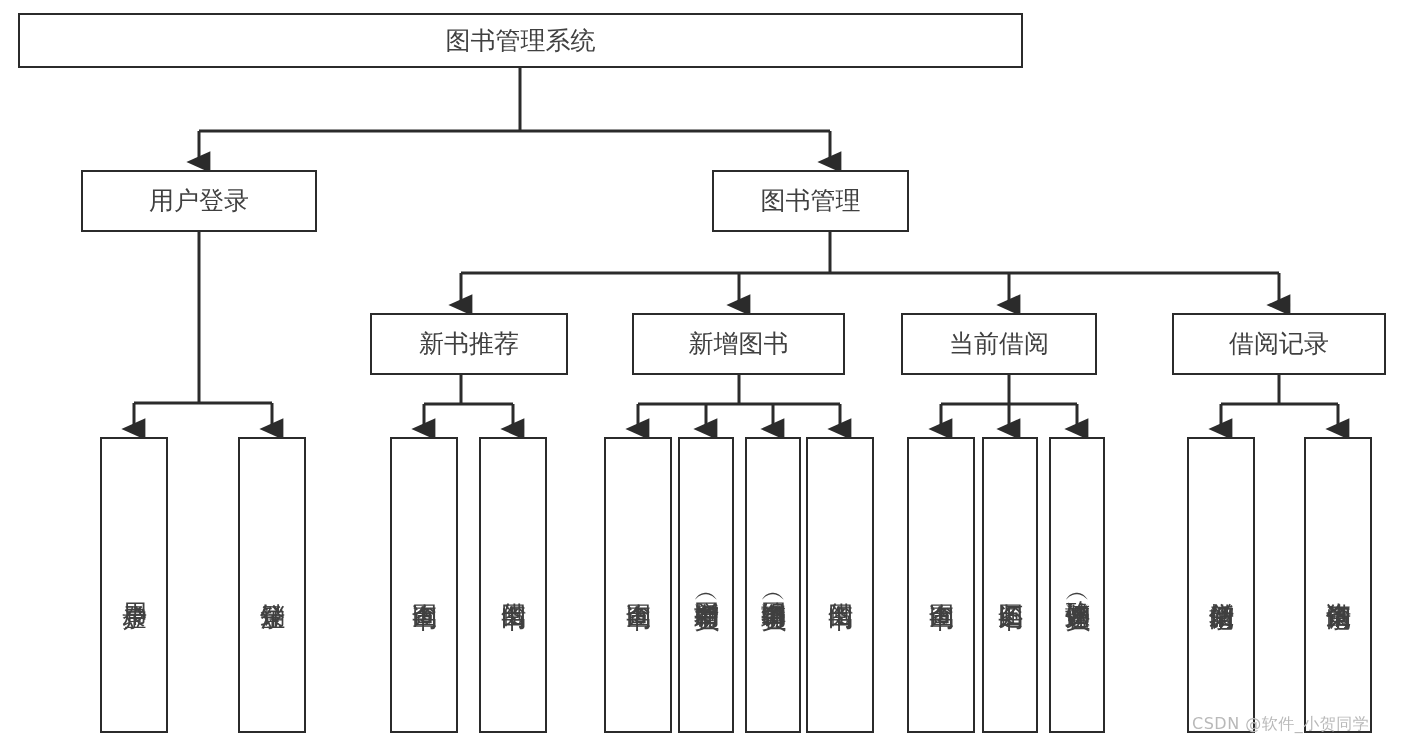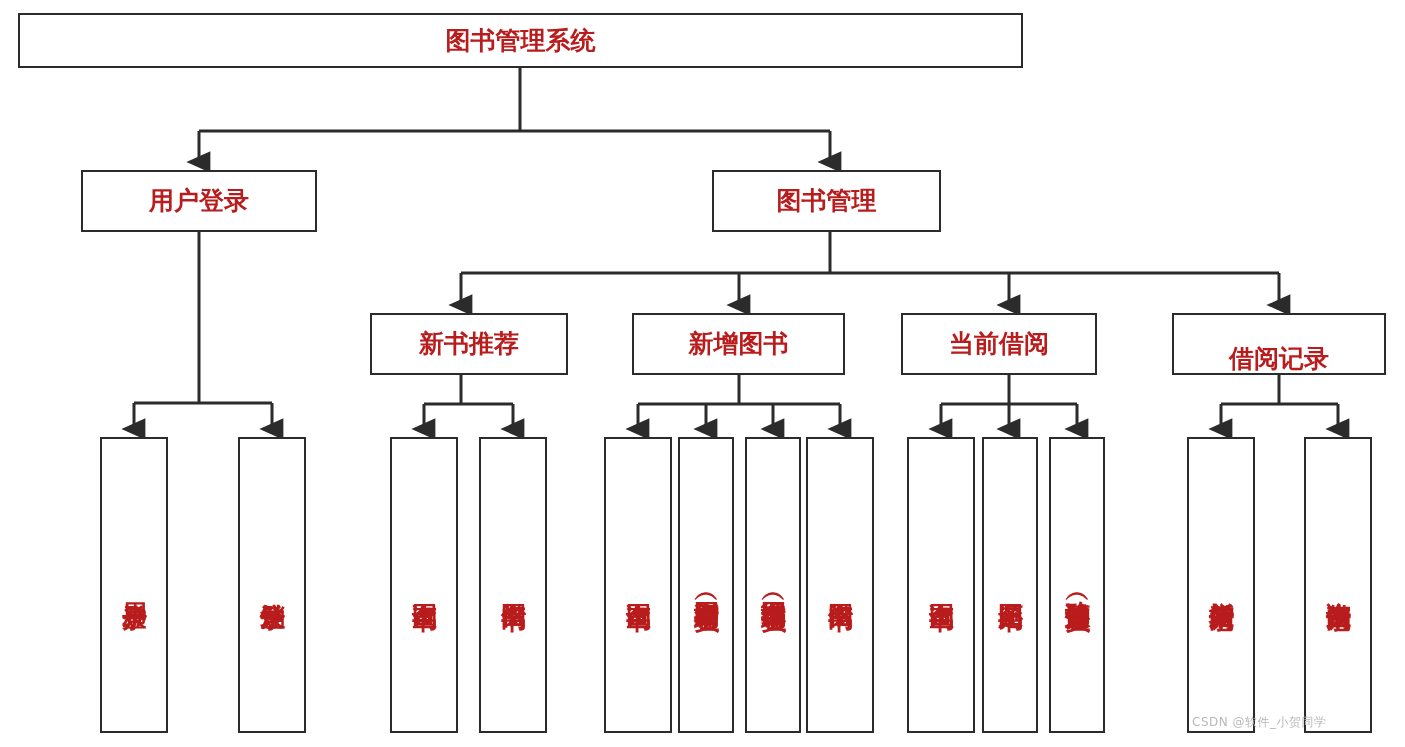--- a/index.html
+++ b/index.html
@@ -13,22 +13,21 @@
   #canvas{position:relative;width:1405px;height:747px;}
   #wires{position:absolute;left:0;top:0;width:1405px;height:747px;pointer-events:none;}
   .node{
     position:absolute;
     box-sizing:border-box;
     background:#ffffff;
     border:2px solid #2b2b2b;
     display:flex;
     align-items:center;
     justify-content:center;
-    color:#b91c1c;
-    font-weight:bold;
+    color:#404040;
   }
   .node .label{
     display:block;
     text-align:center;
     line-height:1.12;
     white-space:nowrap;
   }
   .node.h .label{font-size:25px;}
   .node.root .label{font-size:25px;}
   .node.v{
@@ -40,21 +39,21 @@
     text-orientation:upright;
     font-size:25px;
     line-height:1.22;
     letter-spacing:1px;
     white-space:normal;
     max-height:100%;
   }
   #watermark{
     position:absolute;
     left:1192px;top:714px;
-    font-size:12px;
+    font-size:16px;
     color:#b9b9b9;
     white-space:nowrap;
     letter-spacing:0.5px;
   }
 </style>
 </head>
 <body>
 
 <div id="canvas">
 
@@ -108,34 +107,34 @@
     </g>
   </svg>
 
   <div class="node root h" style="left:18px;top:13px;width:1005px;height:55px;">
     <span class="label">图书管理系统</span>
   </div>
 
   <div class="node h" style="left:81px;top:170px;width:236px;height:62px;">
     <span class="label">用户登录</span>
   </div>
-  <div class="node h" style="left:712px;top:170px;width:229px;height:62px;">
+  <div class="node h" style="left:712px;top:170px;width:197px;height:62px;">
     <span class="label">图书管理</span>
   </div>
 
   <div class="node h" style="left:362px;top:313px;width:198px;height:62px;margin-left:8px;">
     <span class="label">新书推荐</span>
   </div>
   <div class="node h" style="left:632px;top:313px;width:213px;height:62px;">
     <span class="label">新增图书</span>
   </div>
   <div class="node h" style="left:901px;top:313px;width:196px;height:62px;">
     <span class="label">当前借阅</span>
   </div>
-  <div class="node h" style="left:1172px;top:313px;width:214px;height:62px;align-items:flex-end;">
+  <div class="node h" style="left:1172px;top:313px;width:214px;height:62px;">
     <span class="label">借阅记录</span>
   </div>
 
   <div class="node v" style="left:100px;top:437px;width:68px;height:296px;">
     <span class="label">用户登录</span>
   </div>
   <div class="node v" style="left:238px;top:437px;width:68px;height:296px;">
     <span class="label">注销登录</span>
   </div>
 

